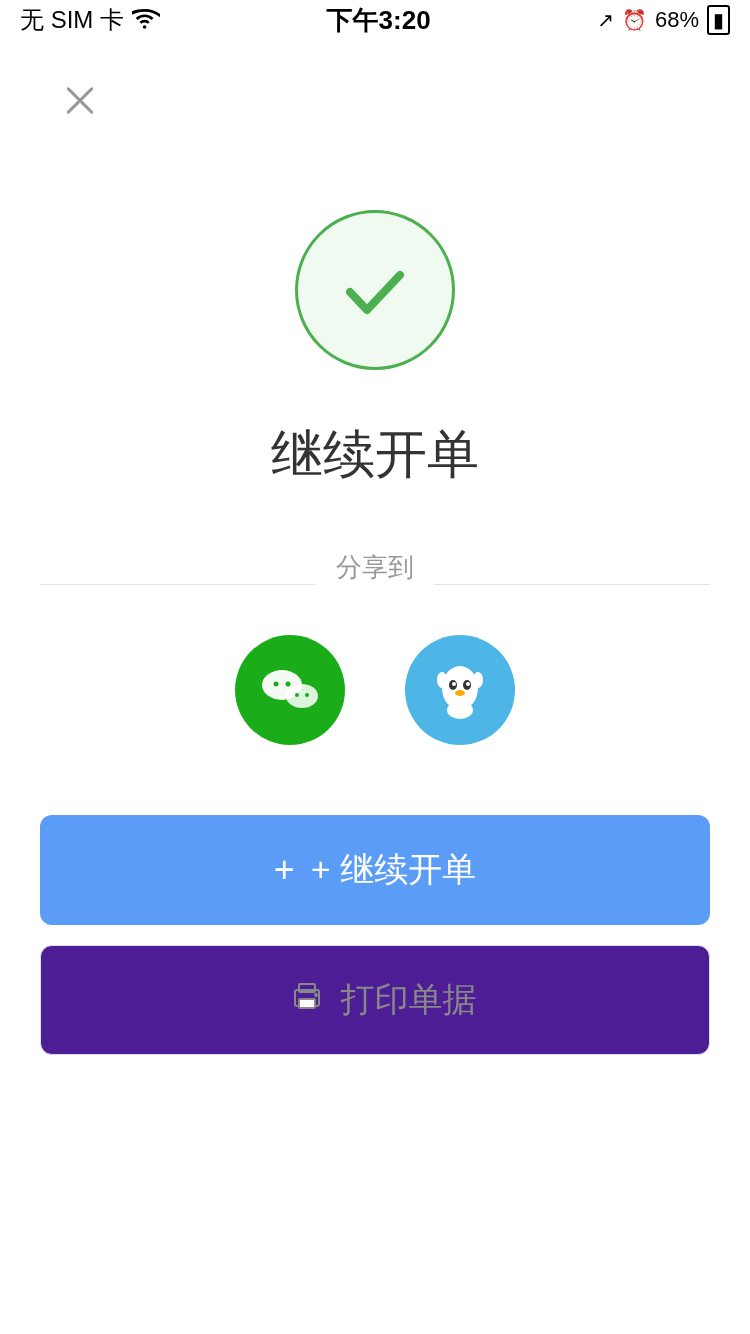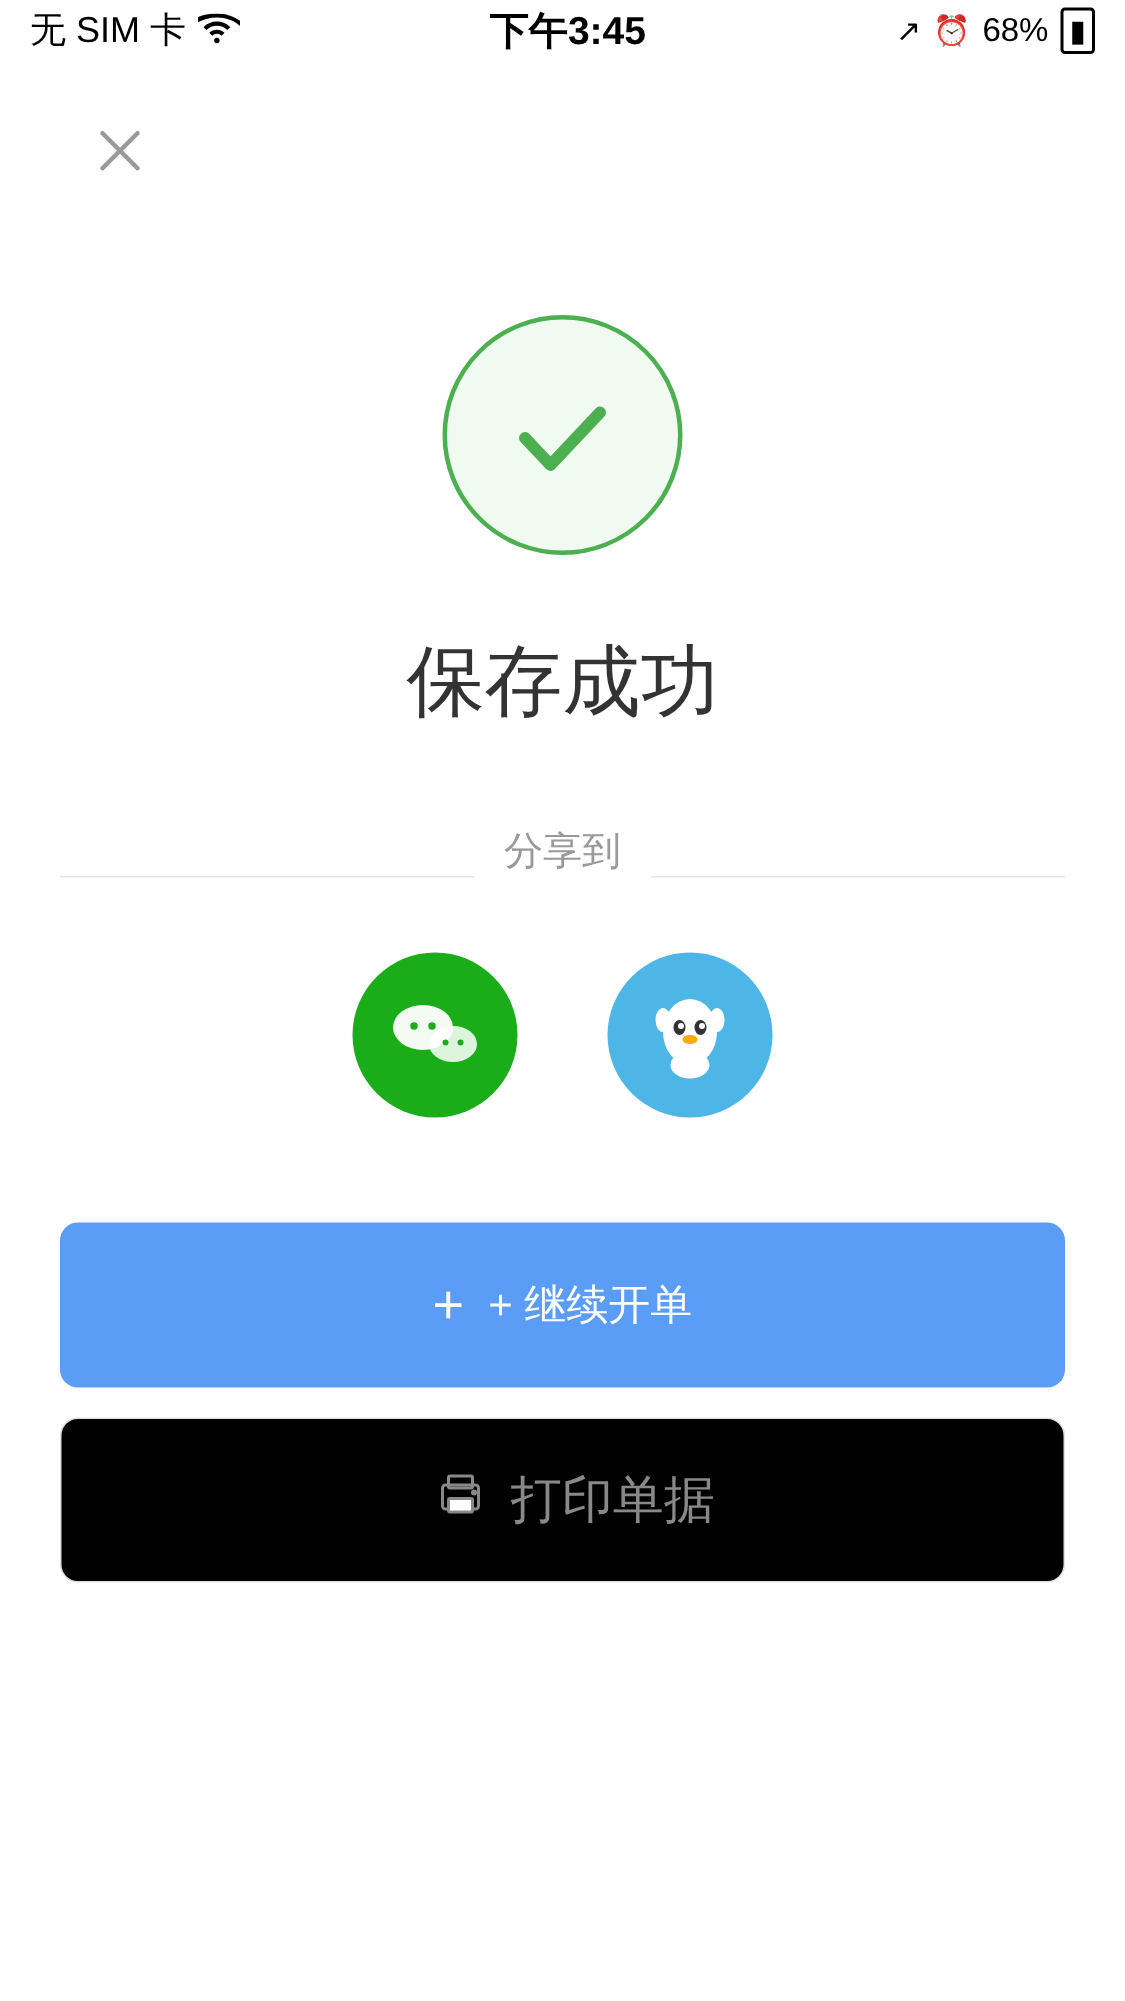--- a/index.html
+++ b/index.html
@@ -158,58 +158,58 @@
       gap: 16px;
       font-size: 34px;
       cursor: pointer;
     }
     .btn-primary {
       background: #5b9cf6;
       color: #fff;
       border: none;
     }
     .btn-secondary {
-      background: #000000;
+      background: #4c1d95;
       color: #666;
       border: 1px solid #e0e0e0;
       padding-left: 15px;
     }
   </style>
 </head>
 <body>
 
 <div class="status-bar">
   <div class="status-left">
     <span>无 SIM 卡</span>
     <svg width="28" height="22" viewBox="0 0 28 22">
       <path d="M14 18a2 2 0 1 1 0 4 2 2 0 0 1 0-4zm0-6a8 8 0 0 1 5.66 2.34l-2.12 2.12a5 5 0 0 0-7.08 0L8.34 14.34A8 8 0 0 1 14 12zm0-6a14 14 0 0 1 9.9 4.1l-2.12 2.12a11 11 0 0 0-15.56 0L4.1 10.1A14 14 0 0 1 14 6zm0-6C21.73 0 28.73 2.93 34 7.8l-2.12 2.12C27.43 5.49 21 3 14 3S.57 5.49-5.88 9.92L-8 7.8C-2.73 2.93 4.27 0 14 0z" fill="#000" transform="scale(0.9)"></path>
     </svg>
   </div>
-  <div class="status-center">下午3:45</div>
+  <div class="status-center">下午3:20</div>
   <div class="status-right">
     <span style="font-size:20px;">↗</span>
     <span style="font-size:20px;">⏰</span>
     <span>68%</span>
     <span style="font-size:20px; border: 2px solid #000; border-radius:3px; padding: 1px 4px;">▮</span>
   </div>
 </div>
 
 <div style="width:100%; display:flex; align-items:flex-start; padding: 10px 20px;">
   <div class="close-btn"></div>
 </div>
 
 <div class="main-content">
 
   <div class="success-circle">
     <svg class="checkmark" viewBox="0 0 80 80" fill="none" xmlns="http://www.w3.org/2000/svg">
       <polyline points="15,42 32,60 65,25" stroke="#4CAF50" stroke-width="8" stroke-linecap="round" stroke-linejoin="round" fill="none"></polyline>
     </svg>
   </div>
 
-  <div class="success-title">保存成功</div>
+  <div class="success-title">继续开单</div>
 
   <div class="share-section">
     <div class="share-line"></div>
     <span class="share-label">分享到</span>
     <div class="share-line"></div>
   </div>
 
   <div class="share-icons">
 
     <div class="share-icon-btn wechat-btn">
@@ -243,21 +243,21 @@
 
         <ellipse cx="32" cy="52" rx="13" ry="9" fill="white"></ellipse>
       </svg>
     </div>
   </div>
 
   <div class="action-buttons">
 
     <button class="btn btn-primary">
       <span style="font-size:36px; font-weight:300;">+</span>
-      <span style="font-size:28px;">+ 继续开单</span>
+      <span style="font-size:34px;">+ 继续开单</span>
     </button>
 
     <button class="btn btn-secondary">
       <span>
         <svg width="36" height="36" viewBox="0 0 36 36" fill="none">
           <rect x="6" y="12" width="24" height="16" rx="2" stroke="#888" stroke-width="2" fill="none"></rect>
           <rect x="10" y="6" width="16" height="8" rx="1" stroke="#888" stroke-width="2" fill="none"></rect>
           <rect x="10" y="21" width="16" height="9" rx="1" fill="#fff" stroke="#888" stroke-width="2"></rect>
           <circle cx="27" cy="17" r="2" fill="#888"></circle>
         </svg>

